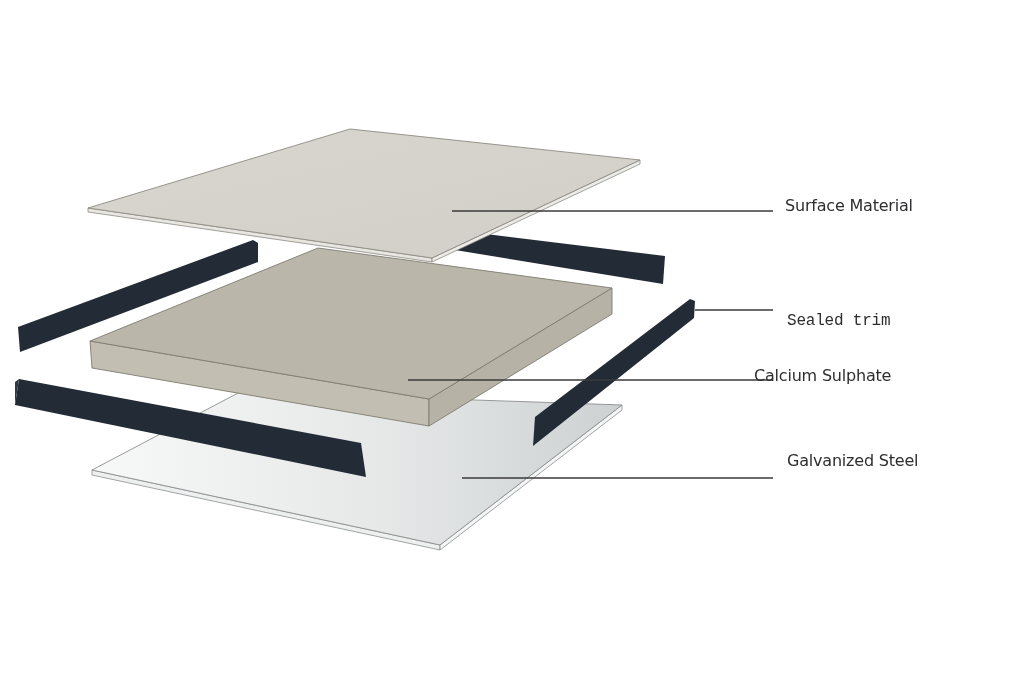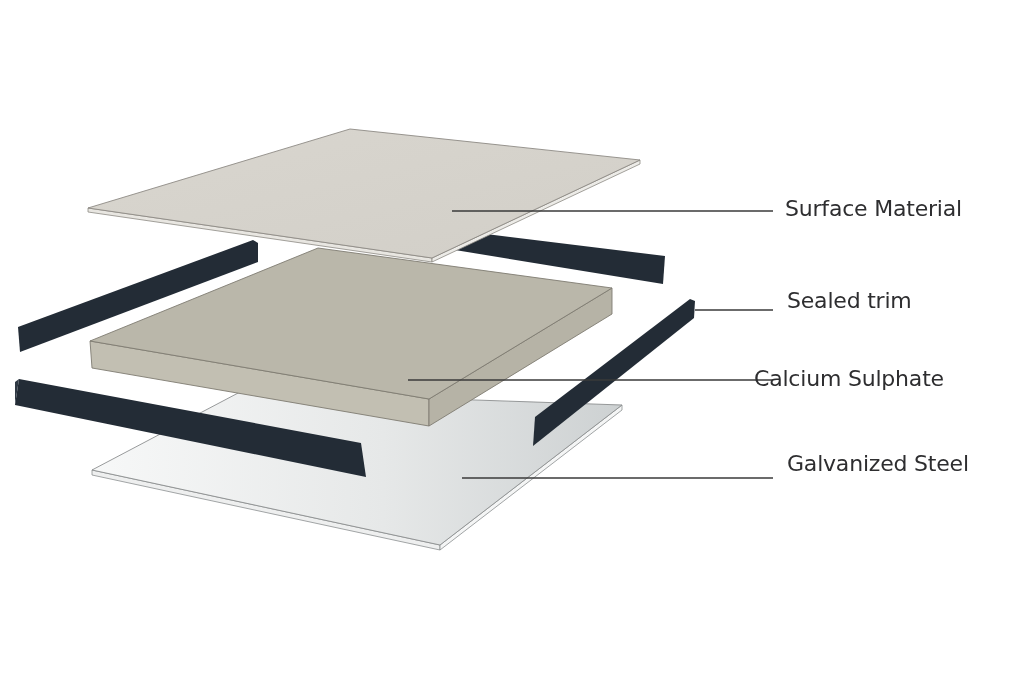--- a/index.html
+++ b/index.html
@@ -17,21 +17,21 @@
     #diagram {
       position: absolute;
       left: 0;
       top: 0;
       width: 1024px;
       height: 682px;
     }
     .label {
       position: absolute;
       font-family: "DejaVu Sans", "Liberation Sans", sans-serif;
-      font-size: 22px;
+      font-size: 16px;
       color: #2e2e30;
       white-space: nowrap;
       line-height: 1;
       letter-spacing: -0.2px;
     }
   </style>
 </head>
 <body>
 
 <svg id="diagram" width="1024" height="682" viewBox="0 0 1024 682" xmlns="http://www.w3.org/2000/svg">
@@ -91,15 +91,15 @@
 
   <g>
     <line x1="452" y1="211" x2="773" y2="211" stroke="#3a3a3a" stroke-width="1.3"></line>
     <line x1="695" y1="310" x2="773" y2="310" stroke="#3a3a3a" stroke-width="1.3"></line>
     <line x1="408" y1="380" x2="773" y2="380" stroke="#3a3a3a" stroke-width="1.3"></line>
     <line x1="462" y1="478" x2="773" y2="478" stroke="#3a3a3a" stroke-width="1.3"></line>
   </g>
 </svg>
 
 <div class="label" style="left:785px; top:198px;">Surface Material</div>
-<div class="label" style="left:787px; top:290px;">Sealed trim</div>
+<div class="label" style="left:787px; top:313px;font-family:Liberation Mono, monospace;">Sealed trim</div>
 <div class="label" style="left:754px; top:368px;">Calcium Sulphate</div>
 <div class="label" style="left:787px; top:453px;">Galvanized Steel</div>
 
 </body></html>

